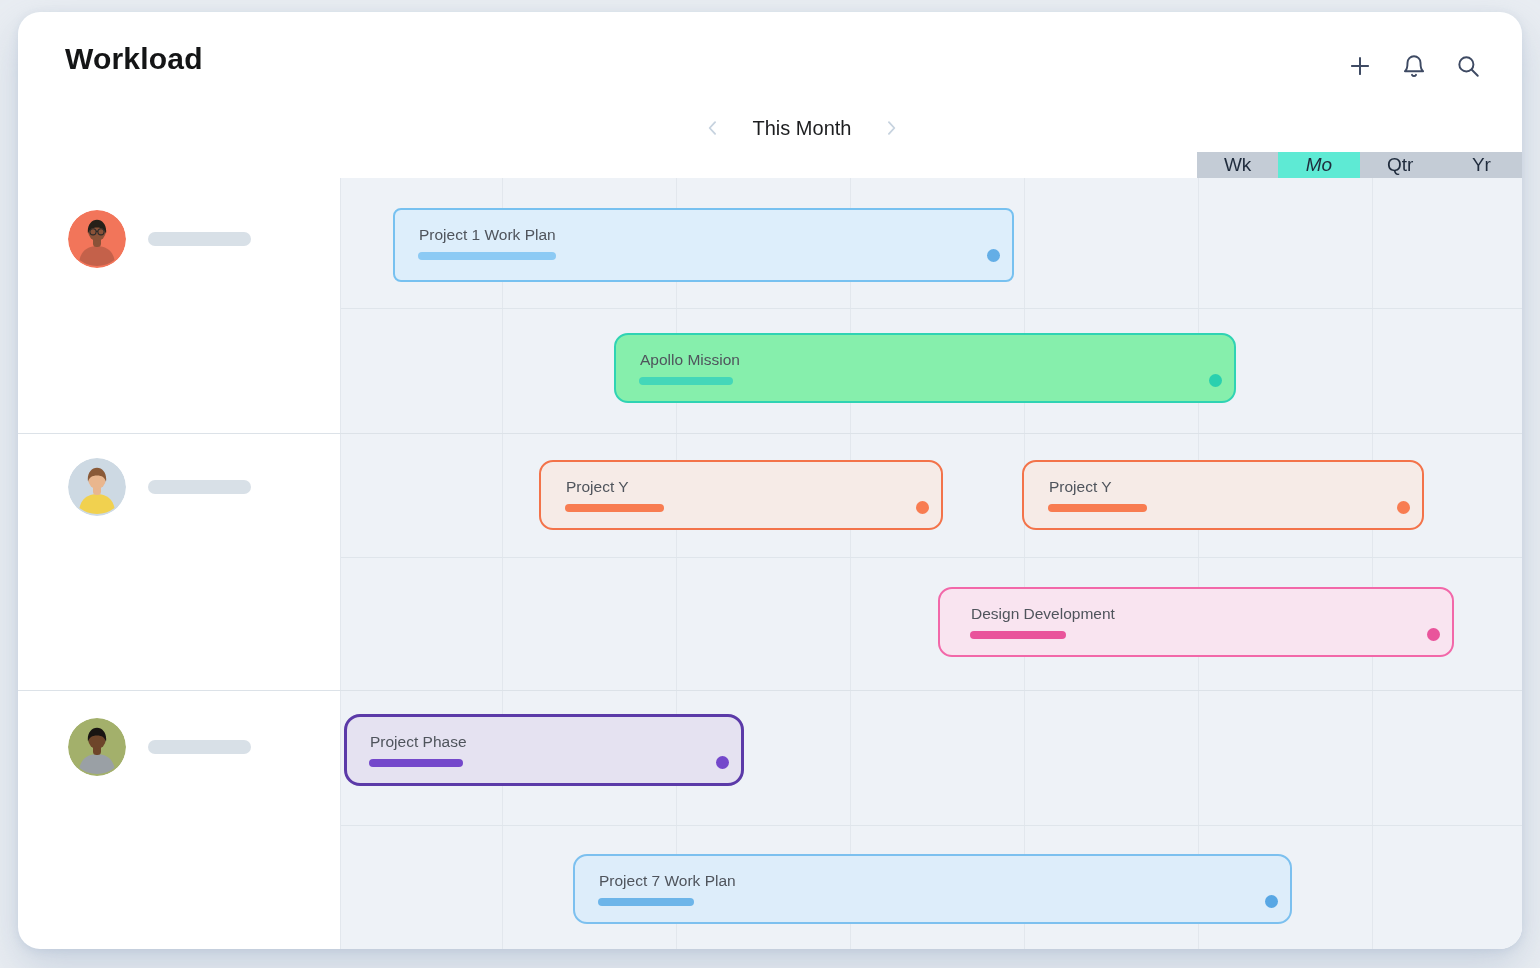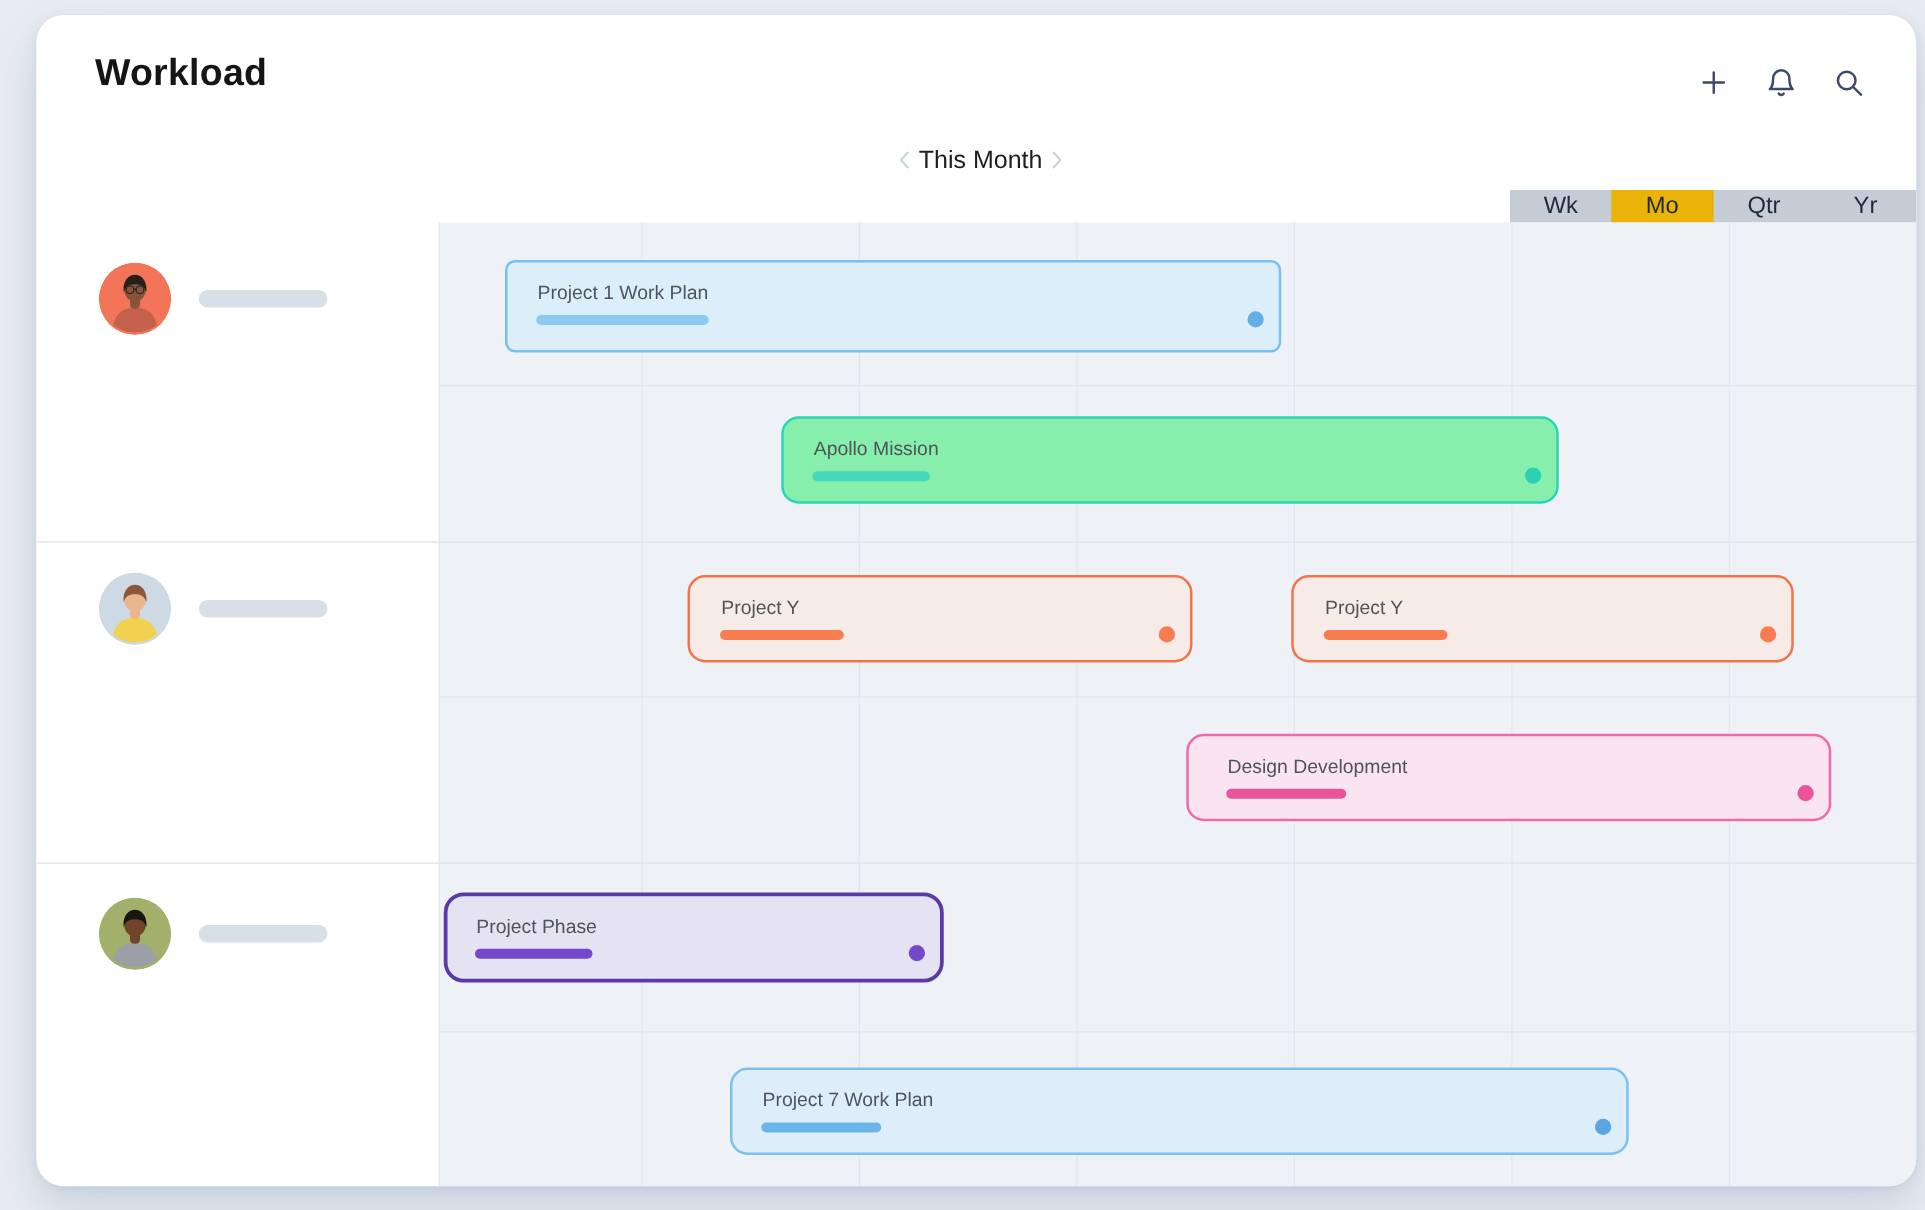--- a/index.html
+++ b/index.html
@@ -1,40 +1,40 @@
 <!DOCTYPE html>
 <html style="--page-bg: #E9EDF2; --card-bg: #FFFFFF; --grid-bg: #EEF2F7; --grid-line: #E2E7ED; --row-line: #DFE5EB; --group-line: #DCE2E8; --tab-strip-bg: #C4CCD6; --icon: #3E4A63; --chevron: #C7D3DF; --pill: #D8E0E7; --task-label: #4F545C;"><head>
 <meta charset="utf-8">
 <style>
   html,body{margin:0;padding:0;width:1540px;height:968px;overflow:hidden;
     font-family:"Liberation Sans","DejaVu Sans",sans-serif;}
   .page{position:relative;width:1540px;height:968px;background:var(--page-bg,#E9EDF2);}
-  .card{position:absolute;left:29px;top:12px;width:1504px;height:937px;background:var(--card-bg,#fff);
+  .card{position:absolute;left:18px;top:12px;width:1504px;height:937px;background:var(--card-bg,#fff);
     border-radius:22px;overflow:hidden;
     box-shadow:0 18px 40px rgba(140,160,190,.35),0 2px 8px rgba(150,170,200,.25);}
   
   .title{position:absolute;left:47px;top:30px;font-size:30px;font-weight:700;color:#141516;letter-spacing:.2px;}
   .header-actions{position:absolute;right:40px;top:40px;display:flex;gap:26px;}
   .icon-btn{width:28px;height:28px;background:none;border:none;padding:0;cursor:pointer;
     display:flex;align-items:center;justify-content:center;color:var(--icon,#3E4A63);}
   .icon-btn svg{width:26px;height:26px;stroke:currentColor;fill:none;stroke-width:1.8;
     stroke-linecap:round;stroke-linejoin:round;}
   .timeline-nav{position:absolute;left:684px;top:101px;width:200px;height:30px;
-    display:flex;align-items:center;}
+    display:flex;align-items:center;justify-content:space-between;}
   .nav-chevron{background:none;border:none;padding:0;cursor:pointer;width:22px;height:22px;
     color:var(--chevron,#C7D3DF);display:flex;align-items:center;justify-content:center;}
   .nav-chevron svg{width:20px;height:20px;stroke:currentColor;fill:none;stroke-width:2.2;
     stroke-linecap:round;stroke-linejoin:round;}
   .nav-label{font-size:20px;font-weight:500;color:#1C1D1F;}
   
   .view-tabs{position:absolute;left:1179px;top:140px;width:325px;height:26px;display:flex;
     background:var(--tab-strip-bg,#C4CCD6);}
   .tab{flex:1 1 0;border:none;background:transparent;font-family:inherit;font-size:19px;
     color:#1F2B3C;cursor:pointer;padding:0;}
-  .tab.selected{background:#eab308;font-weight:500;}
+  .tab.selected{background:#5eead4;font-weight:500;font-style:italic;}
   
   .grid{position:absolute;left:322px;top:166px;width:1182px;height:771px;
     background:var(--grid-bg,#EEF2F7);border-left:1px solid var(--grid-line,#E2E7ED);}
   .col-line{position:absolute;top:0;width:1px;height:100%;background:var(--grid-line,#E2E7ED);}
   .row-line{position:absolute;left:0;width:100%;height:1px;background:var(--row-line,#DFE5EB);}
   .group-line{position:absolute;left:0;width:1504px;height:1px;background:var(--group-line,#DCE2E8);z-index:2;}
   
   .person-cell{position:absolute;left:50px;width:260px;height:58px;display:flex;align-items:center;gap:22px;}
   .avatar{width:58px;height:58px;border-radius:50%;flex:0 0 58px;cursor:pointer;}
   .avatar svg{width:58px;height:58px;display:block;}

